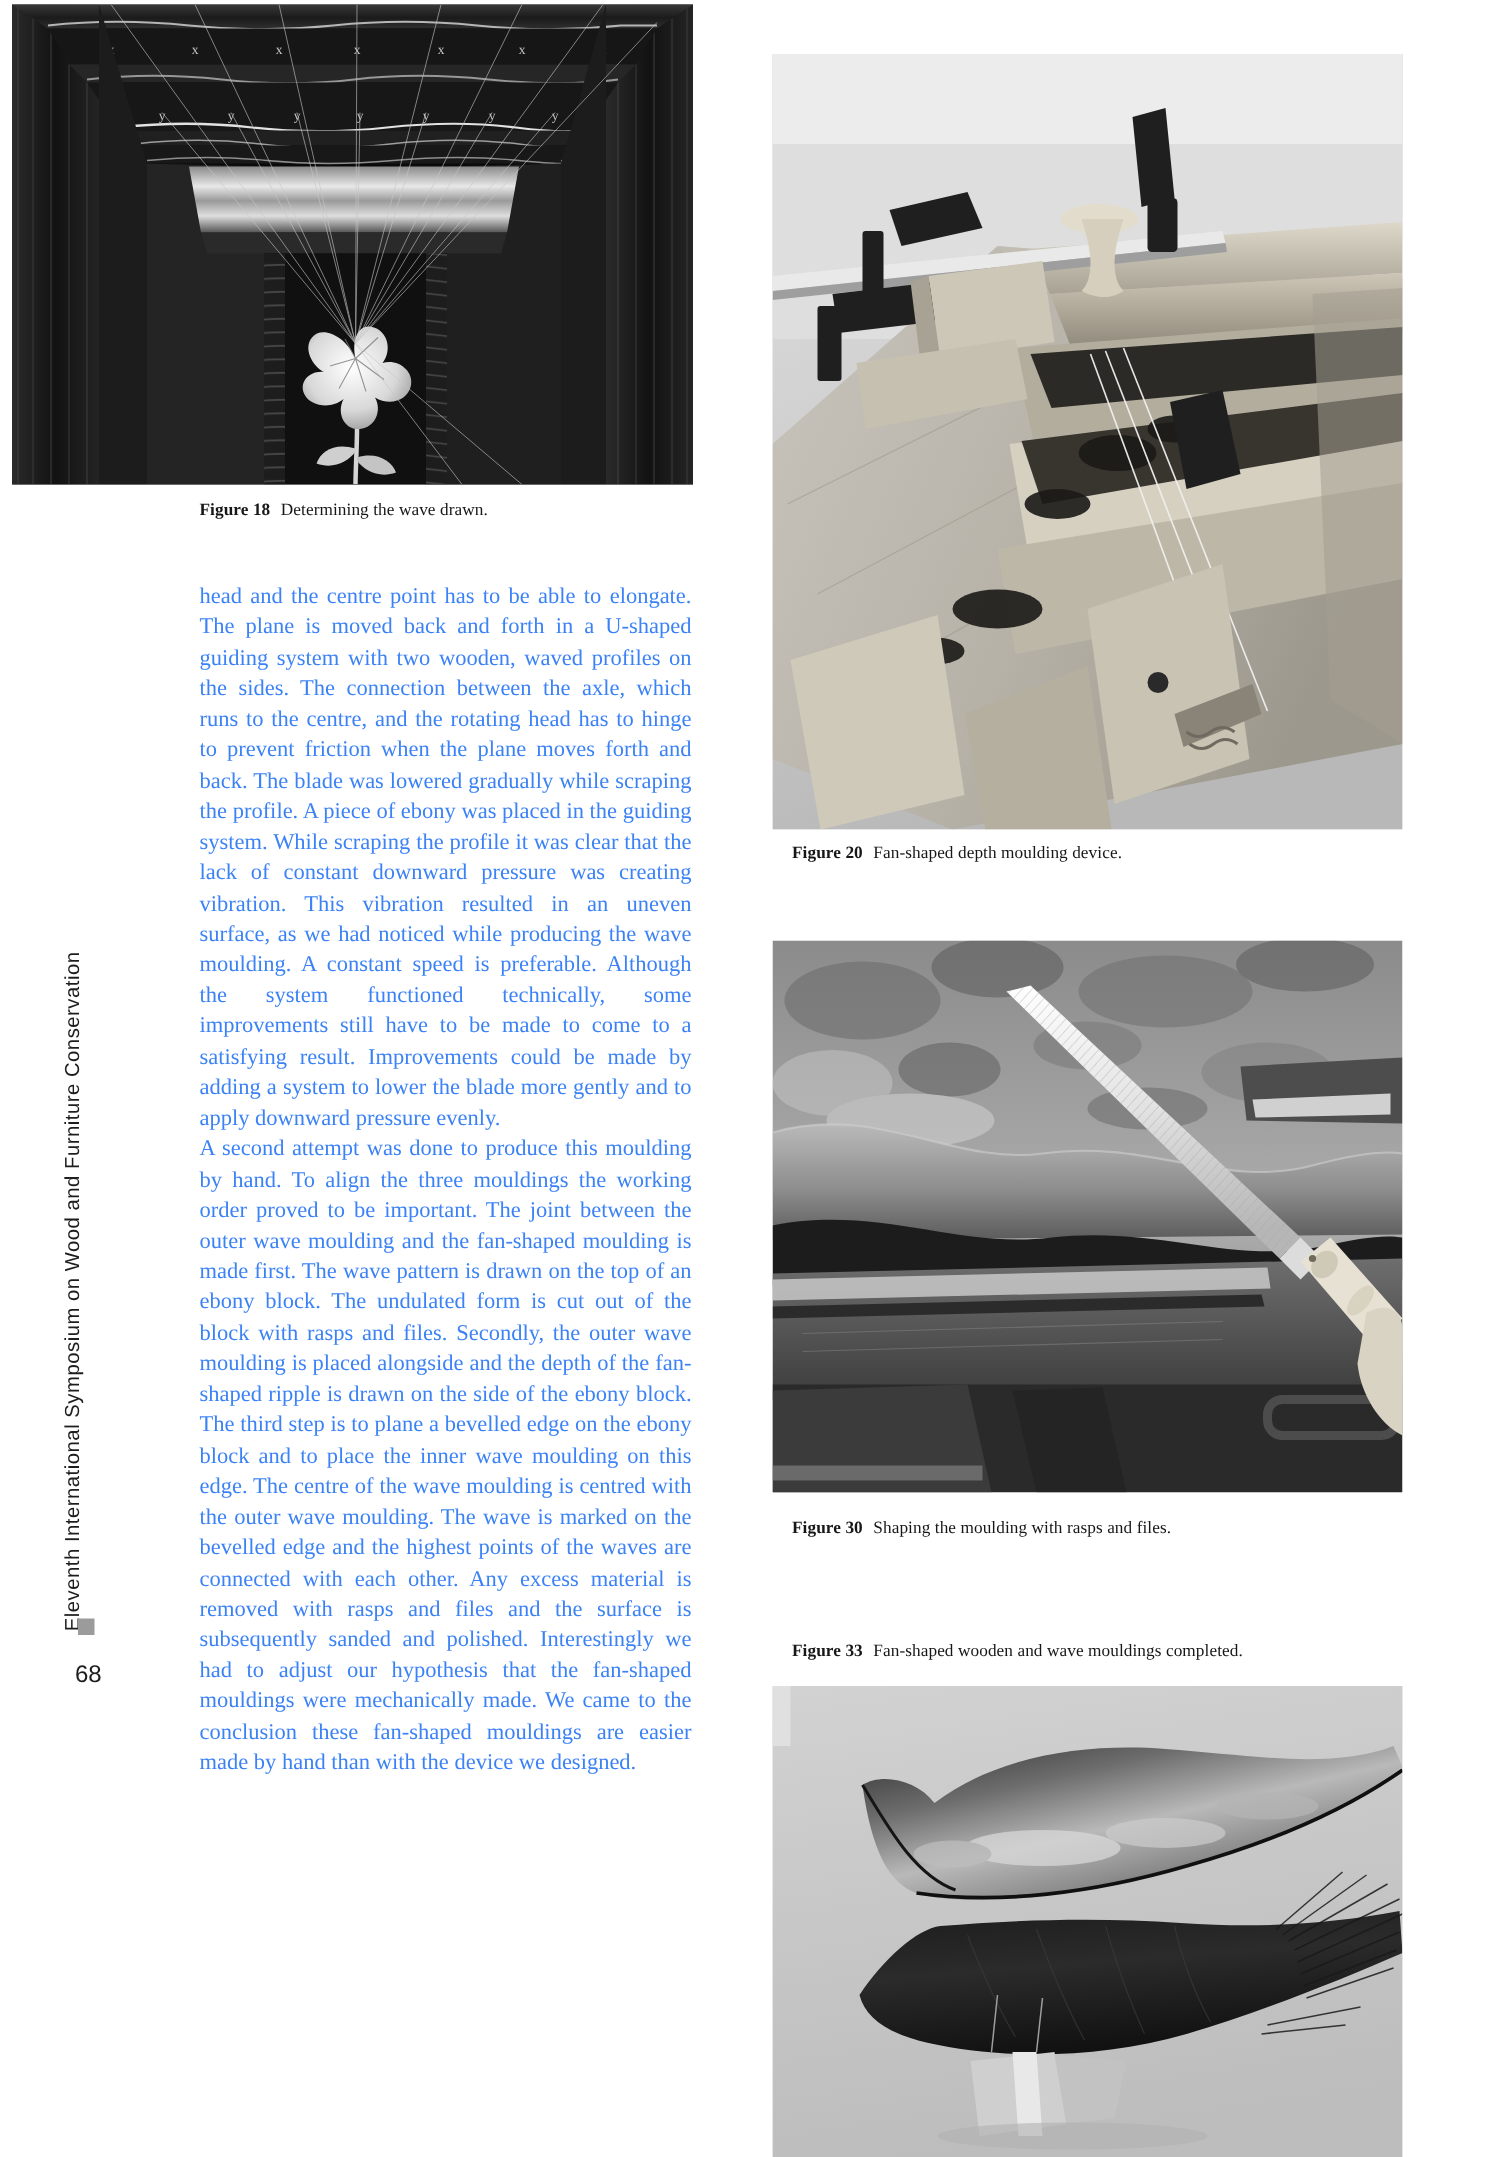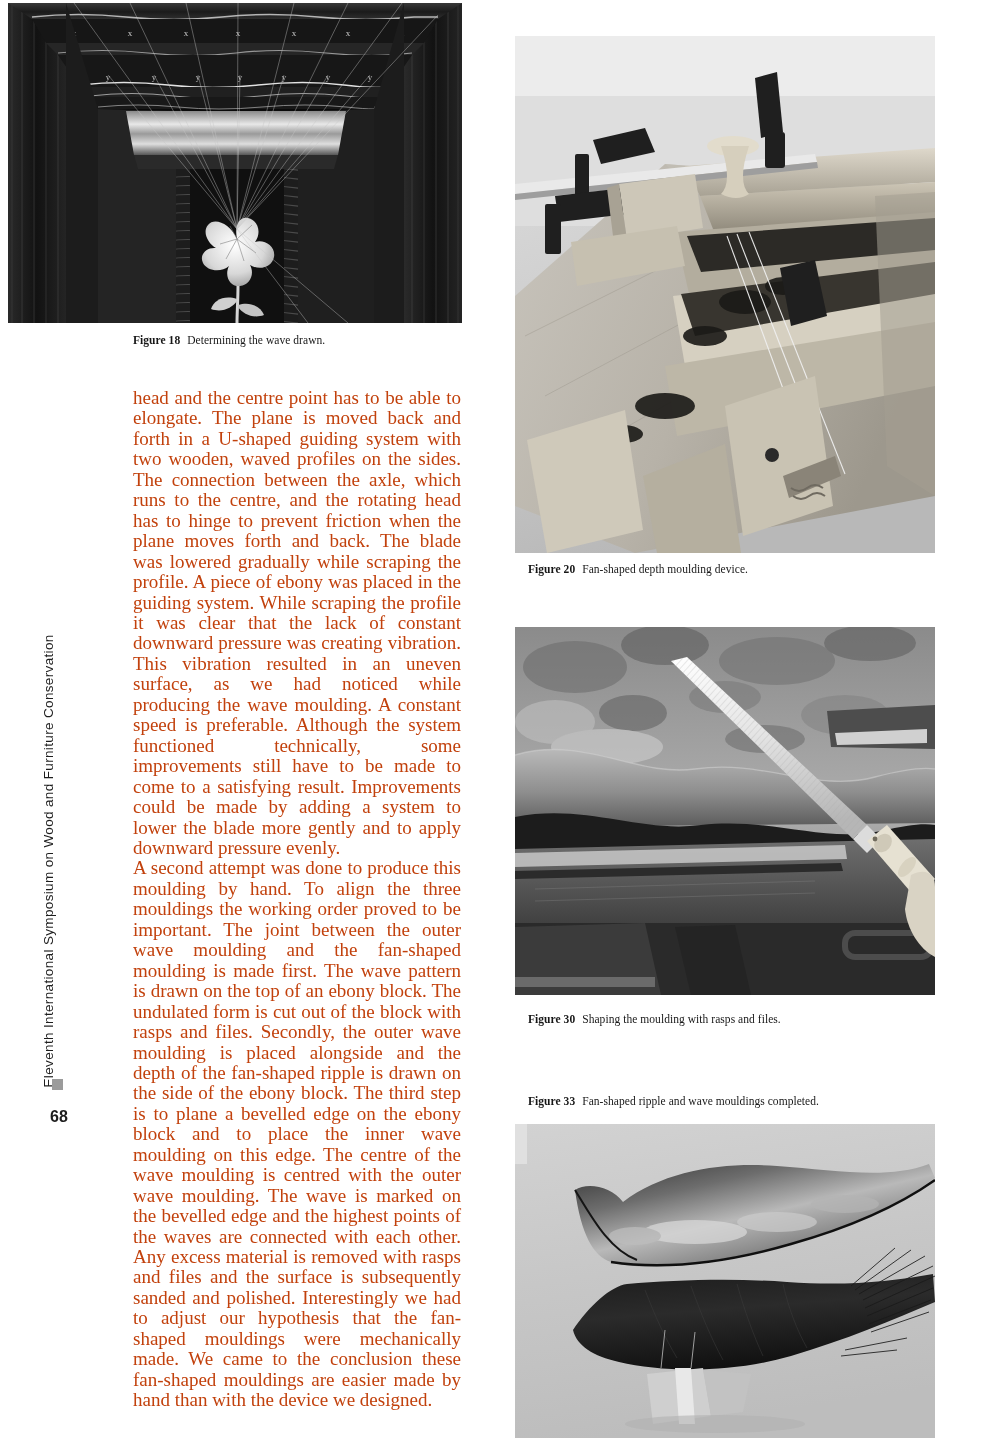--- a/index.html
+++ b/index.html
@@ -50,21 +50,20 @@
     height: 11px;
     background: #9b9b9b;
   }
   #folio {
     position: absolute;
     left: 50px;
     top: 1108px;
     font-family: "Liberation Sans", "DejaVu Sans", sans-serif;
     font-size: 16px;
     color: #1d1d1d;
-    font-weight: bold;
   }
 
   
   .figure-image {
     position: absolute;
     overflow: hidden;
     background: #d9d9d9;
   }
   .figure-caption {
     position: absolute;
@@ -105,23 +104,23 @@
   #body-col {
     position: absolute;
     left: 133px;
     top: 388px;
     width: 328px;
   }
   #body-col p {
     margin: 0;
     text-align: justify;
     text-justify: inter-word;
-    font-size: 19px;
+    font-size: 15px;
     line-height: 20.45px;
-    color: #c2410c;
+    color: #3b82f6;
     hyphens: none;
   }
   #body-col p.last {
     text-align: left;
   }
 </style>
 </head>
 <body>
 
 <div id="page">
@@ -441,21 +440,21 @@
 
       <path d="M396 248 C412 240 420 248 420 260 L420 330 C404 322 392 302 390 282 Z" fill="#d9d3c4"></path>
     </svg>
   </div>
 
   <div class="figure-caption" id="fig20-cap">
     <span class="lbl">Figure 30</span><span>Shaping the moulding with rasps and files.</span>
   </div>
 
   <div class="figure-caption" id="fig21-cap">
-    <span class="lbl">Figure 33</span><span>Fan-shaped ripple and wave mouldings completed.</span>
+    <span class="lbl">Figure 33</span><span>Fan-shaped wooden and wave mouldings completed.</span>
   </div>
 
   <div class="figure-image" id="fig21-img">
     <svg viewBox="0 0 420 314" preserveAspectRatio="none" aria-hidden="true">
       <defs>
         <linearGradient id="f21bg" x1="0" y1="0" x2="0.2" y2="1">
           <stop offset="0" stop-color="#d2d2d2"></stop>
             <stop offset="0.5" stop-color="#c7c7c7"></stop>
             <stop offset="1" stop-color="#bdbdbd"></stop>
         </linearGradient>

